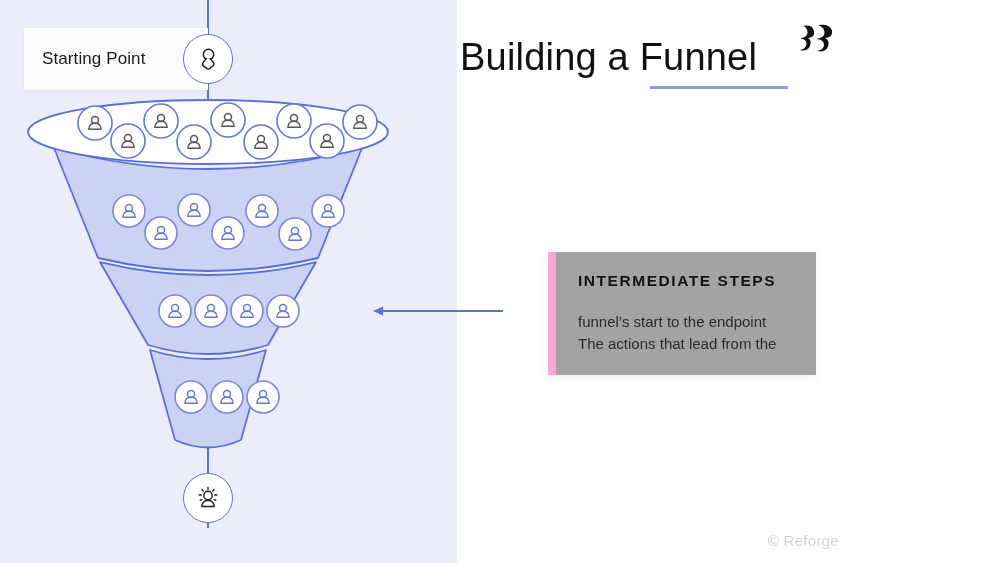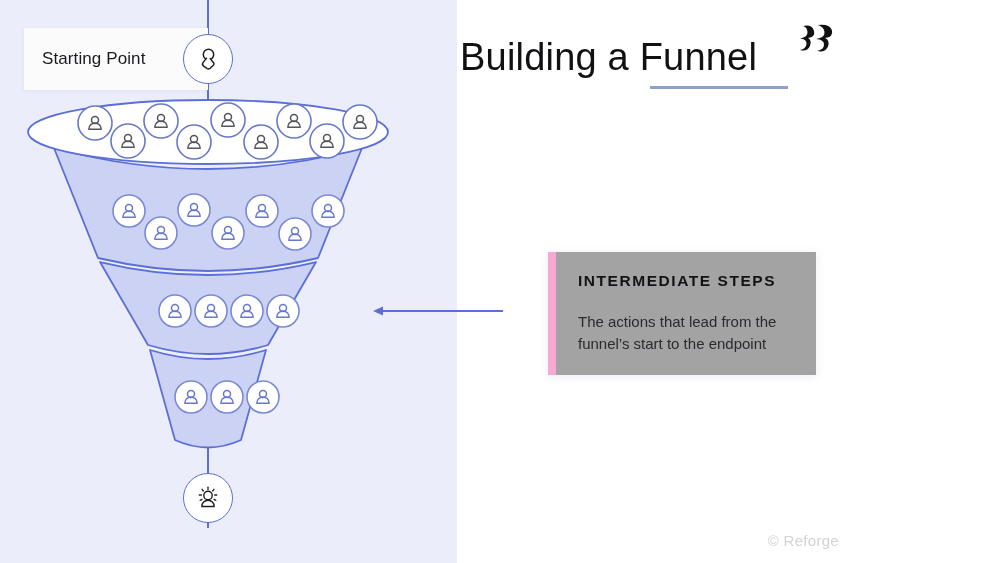--- a/index.html
+++ b/index.html
@@ -300,20 +300,20 @@
   <div id="title-underline"></div>
 
   <svg id="logo-mark" viewBox="0 0 42 36">
     <path d="M 6 6 Q 15 4 17 11 Q 18.5 17 11 18 Q 15 20 13 26 Q 10 32 3 30 Q 9 29 9.5 24 Q 10 19 3 18.5 Q 11 17 10.5 12 Q 10 7 6 6 Z" fill="#111114"></path>
     <path d="M 21 5 Q 33 3.5 35 10.5 Q 36.5 17 28 18 Q 33 20 31 26.5 Q 28 33 20 31 Q 27 29.5 27 24.5 Q 27 19.5 19 19 Q 28 17.5 27.5 12 Q 27 7 21 5 Z" fill="#111114"></path>
   </svg>
 
   <div id="callout">
     <div id="callout-title">INTERMEDIATE STEPS</div>
     <div id="callout-body">
+      <div>funnel’s start to the endpoint</div>
       <div>The actions that lead from the</div>
-      <div>funnel’s start to the endpoint</div>
     </div>
   </div>
 
   <div id="watermark">© Reforge</div>
 
 </div>
 
 </body></html>

